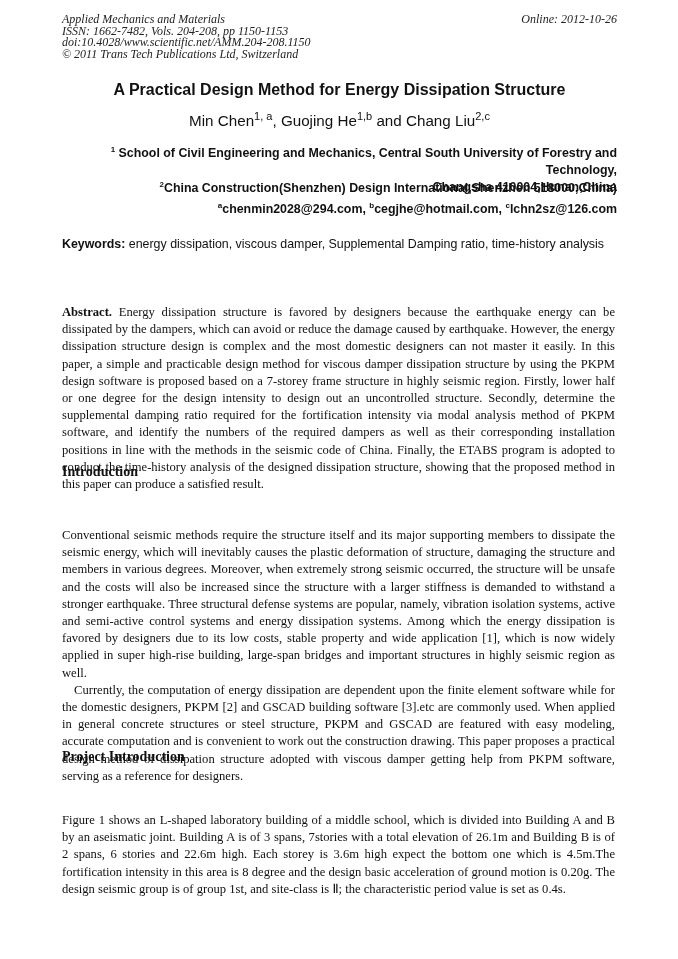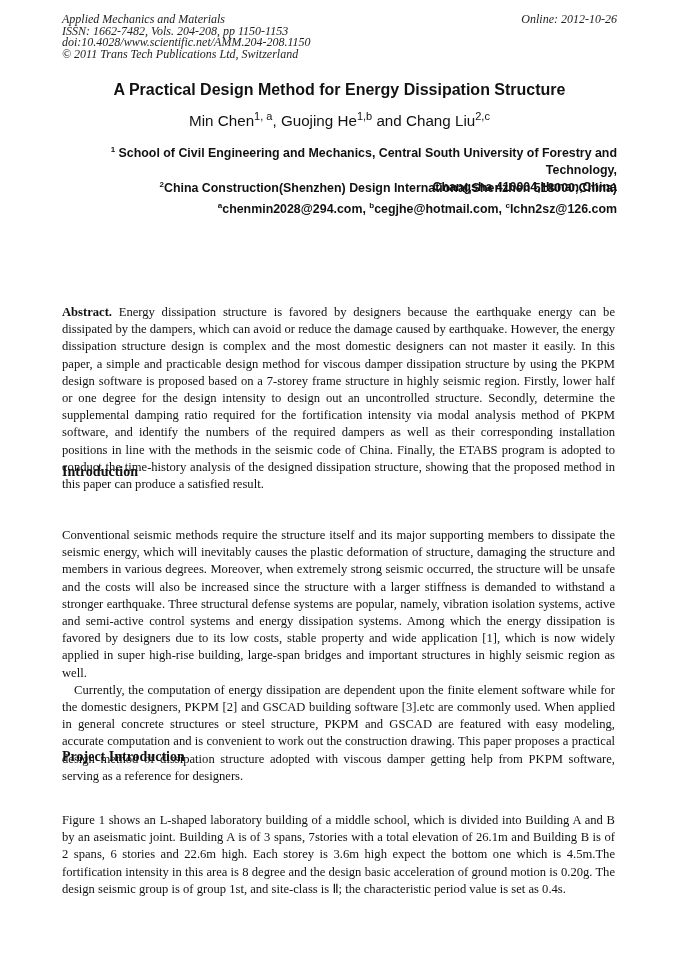--- a/index.html
+++ b/index.html
@@ -54,20 +54,23 @@
   </div>
 
   <div class="aff aff2">
     <sup>2</sup><span>China Construction(Shenzhen) Design International,Shenzhen 518000,China)</span>
   </div>
 
   <div class="aff aff3">
     <sup>a</sup><span>chenmin2028@294.com</span><span>, </span><sup>b</sup><span>cegjhe@hotmail.com</span><span>, </span><sup>c</sup><span>lchn2sz@126.com</span>
   </div>
 
+  <div class="keywords">
+    <b>Keywords:</b><span> energy dissipation, viscous damper, Supplemental Damping ratio, time-history analysis</span>
+  </div>
 
   <div class="body abstract">
     <b>Abstract.</b><span> Energy dissipation structure is favored by designers because the earthquake energy can be dissipated by the dampers, which can avoid or reduce the damage caused by earthquake. However, the energy dissipation structure design is complex and the most domestic designers can not master it easily. In this paper, a simple and practicable design method for viscous damper dissipation structure by using the PKPM design software is proposed based on a 7-storey frame structure in highly seismic region. Firstly, lower half or one degree for the design intensity to design out an uncontrolled structure. Secondly, determine the supplemental damping ratio required for the fortification intensity via modal analysis method of PKPM software, and identify the numbers of the required dampers as well as their corresponding installation positions in line with the methods in the seismic code of China. Finally, the ETABS program is adopted to conduct the time-history analysis of the designed dissipation structure, showing that the proposed method in this paper can produce a satisfied result.</span>
   </div>
 
   <div class="sec sec-intro">Introduction</div>
   <div class="body intro">
     <p>Conventional seismic methods require the structure itself and its major supporting members to dissipate the seismic energy, which will inevitably causes the plastic deformation of structure, damaging the structure and members in various degrees. Moreover, when extremely strong seismic occurred, the structure will be unsafe and the costs will also be increased since the structure with a larger stiffness is demanded to withstand a stronger earthquake. Three structural defense systems are popular, namely, vibration isolation systems, active and semi-active control systems and energy dissipation systems. Among which the energy dissipation is favored by designers due to its low costs, stable property and wide application [1], which is now widely applied in super high-rise building, large-span bridges and important structures in highly seismic region as well.</p>
     <p class="indent">Currently, the computation of energy dissipation are dependent upon the finite element software while for the domestic designers, PKPM [2] and GSCAD building software [3].etc are commonly used. When applied in general concrete structures or steel structure, PKPM and GSCAD are featured with easy modeling, accurate computation and is convenient to work out the construction drawing. This paper proposes a practical design method of dissipation structure adopted with viscous damper getting help from PKPM software, serving as a reference for designers.</p>
   </div>

